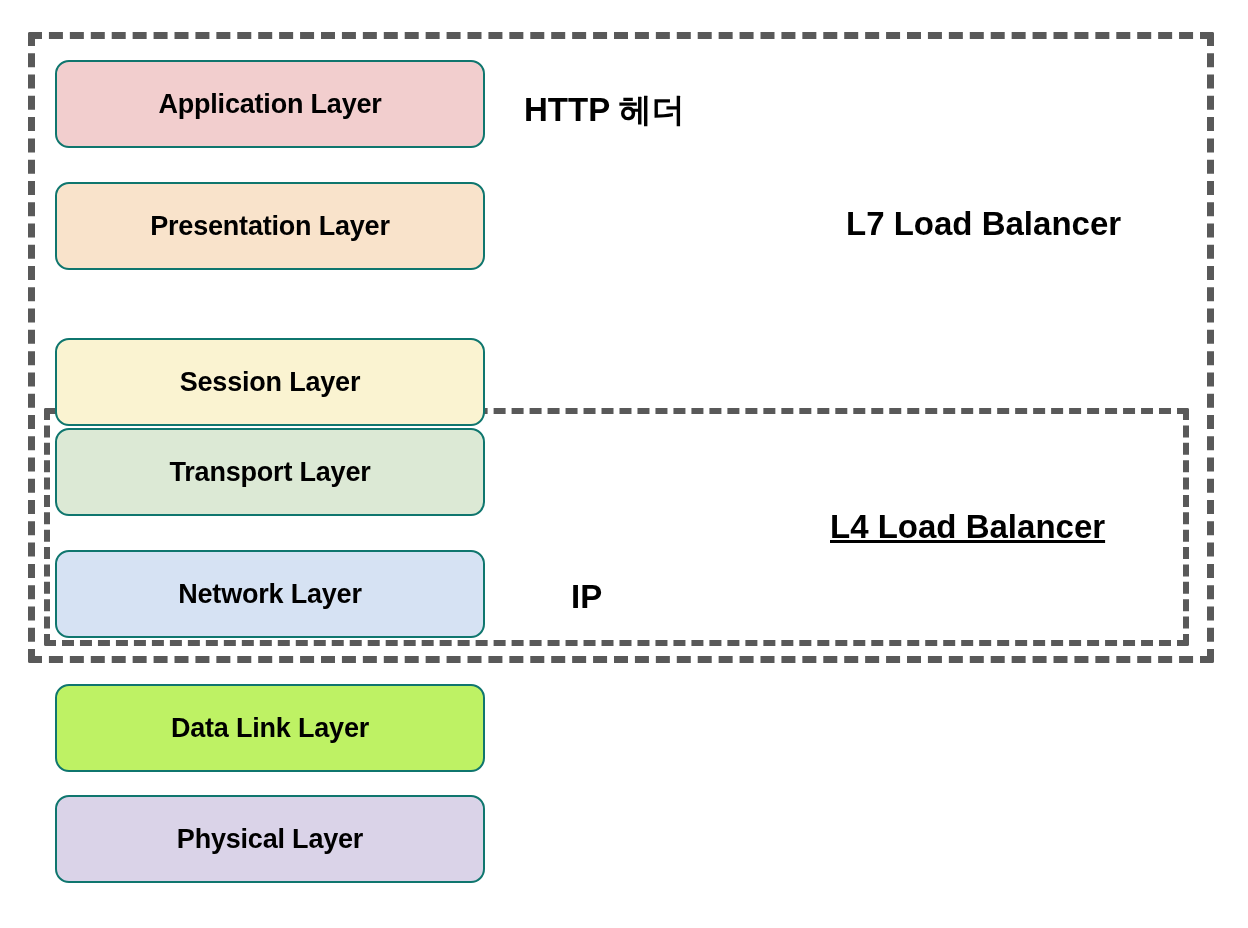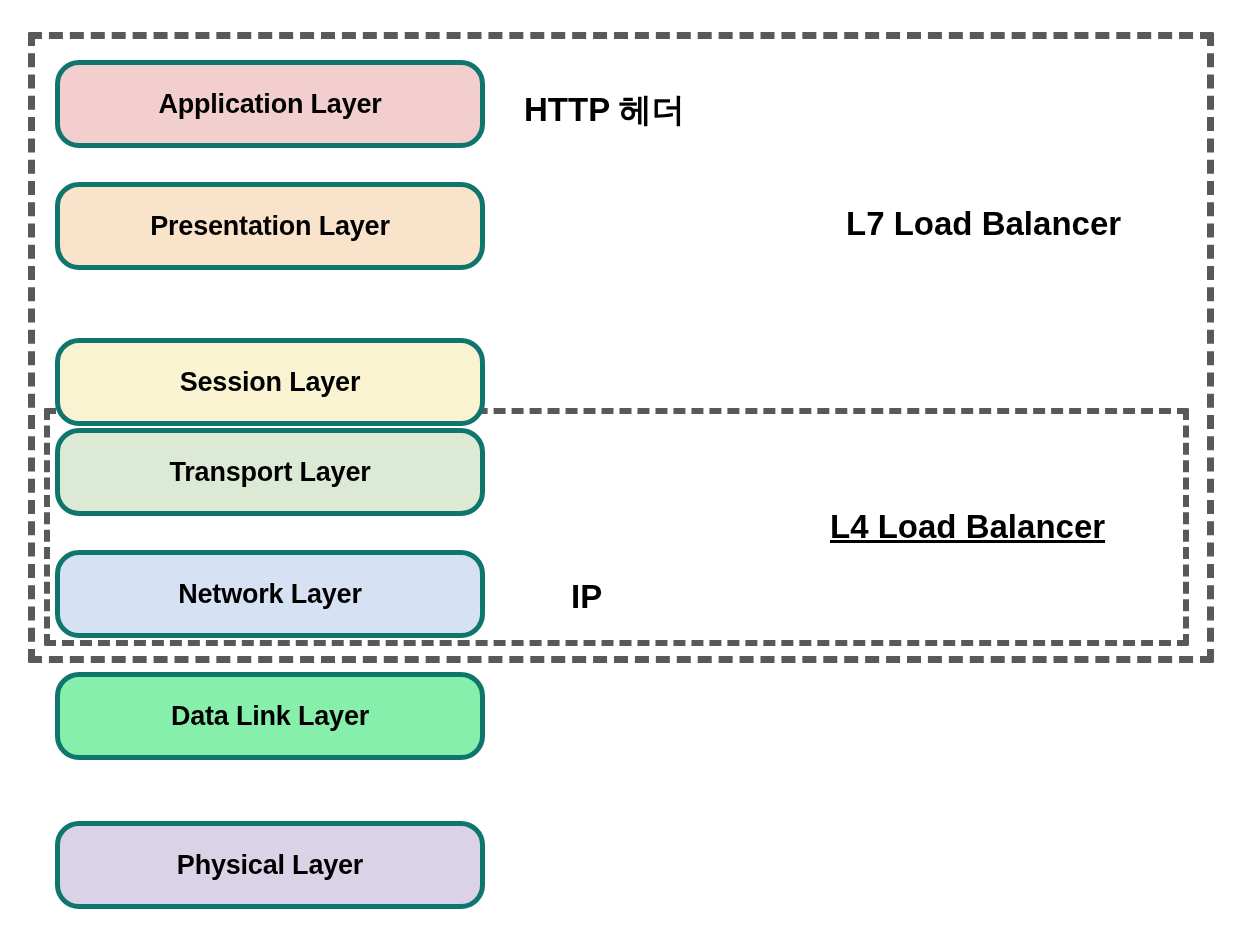--- a/index.html
+++ b/index.html
@@ -42,42 +42,42 @@
     border-width: 6px;
     border-radius: 2px;
   }
 
   
   .layer-box {
     position: absolute;
     left: 55px;
     width: 430px;
     height: 88px;
-    border: 5px solid #0f766e;
-    border-radius: 24px;
+    border: 2px solid #0f766e;
+    border-radius: 14px;
     box-sizing: border-box;
     display: flex;
     align-items: center;
     justify-content: center;
   }
   .layer-label {
     font-size: 27px;
     font-weight: bold;
     color: #000000;
     letter-spacing: -0.2px;
     white-space: nowrap;
   }
 
   #layer-application  { top: 60px;  }
   #layer-presentation { top: 182px; }
   #layer-session      { top: 305px; }
   #layer-transport    { top: 428px; }
   #layer-network      { top: 550px; }
   #layer-datalink     { top: 672px; }
-  #layer-physical     { top: 821px; }
+  #layer-physical     { top: 795px; }
 
   
   .annotation {
     position: absolute;
     font-size: 33px;
     font-weight: bold;
     color: #000000;
     white-space: nowrap;
   }
   #annotation-http  { left: 524px; top: 88px;  }
@@ -117,21 +117,21 @@
   </div>
 
   <div class="layer-box" id="layer-transport" style="background-color: rgb(220, 233, 213);">
     <span class="layer-label">Transport Layer</span>
   </div>
 
   <div class="layer-box" id="layer-network" style="background-color: rgb(214, 226, 243);">
     <span class="layer-label">Network Layer</span>
   </div>
 
-  <div class="layer-box" id="layer-datalink" style="background-color: #86efac;">
+  <div class="layer-box" id="layer-datalink" style="background-color: #bef264; margin-top: 12px;">
     <span class="layer-label">Data Link Layer</span>
   </div>
 
   <div class="layer-box" id="layer-physical" style="background-color: rgb(218, 211, 232);">
     <span class="layer-label">Physical Layer</span>
   </div>
 
   <div class="annotation" id="annotation-http">HTTP 헤더</div>
 
 

